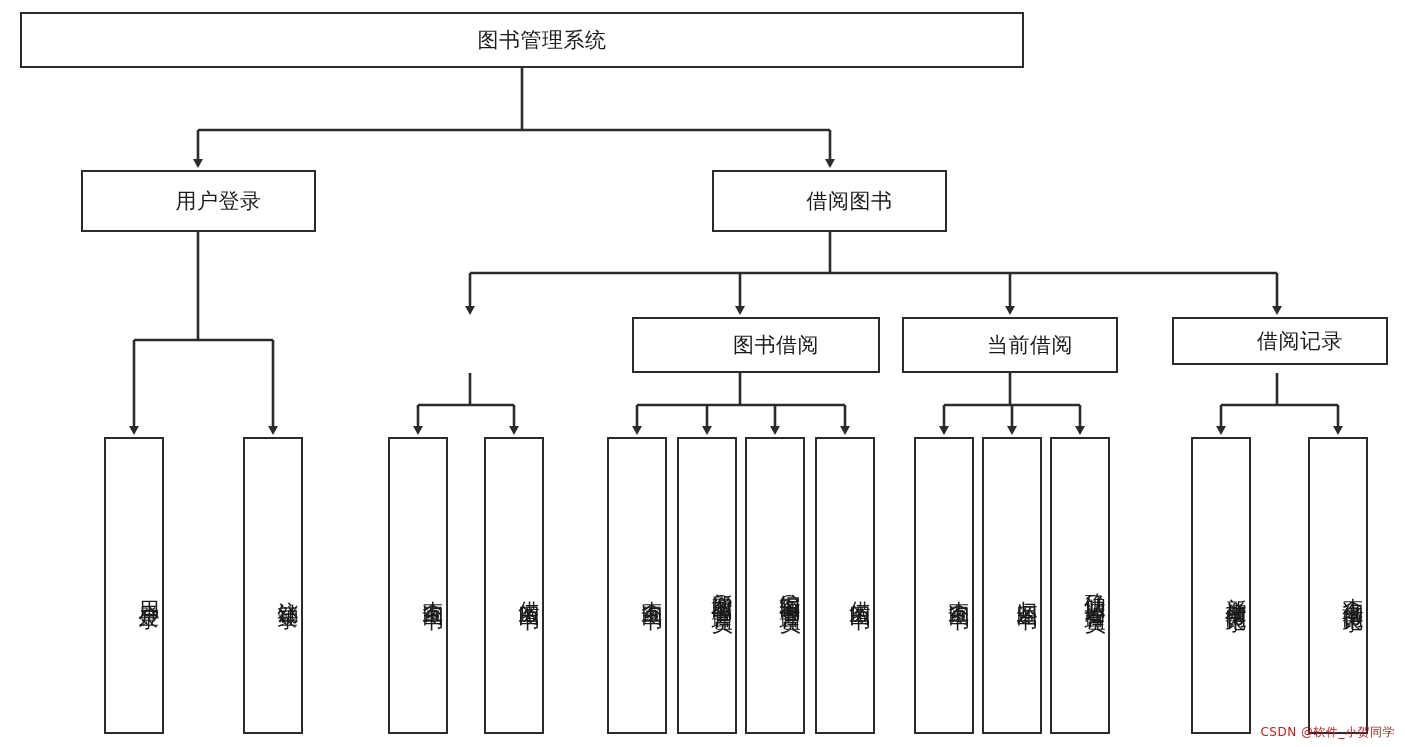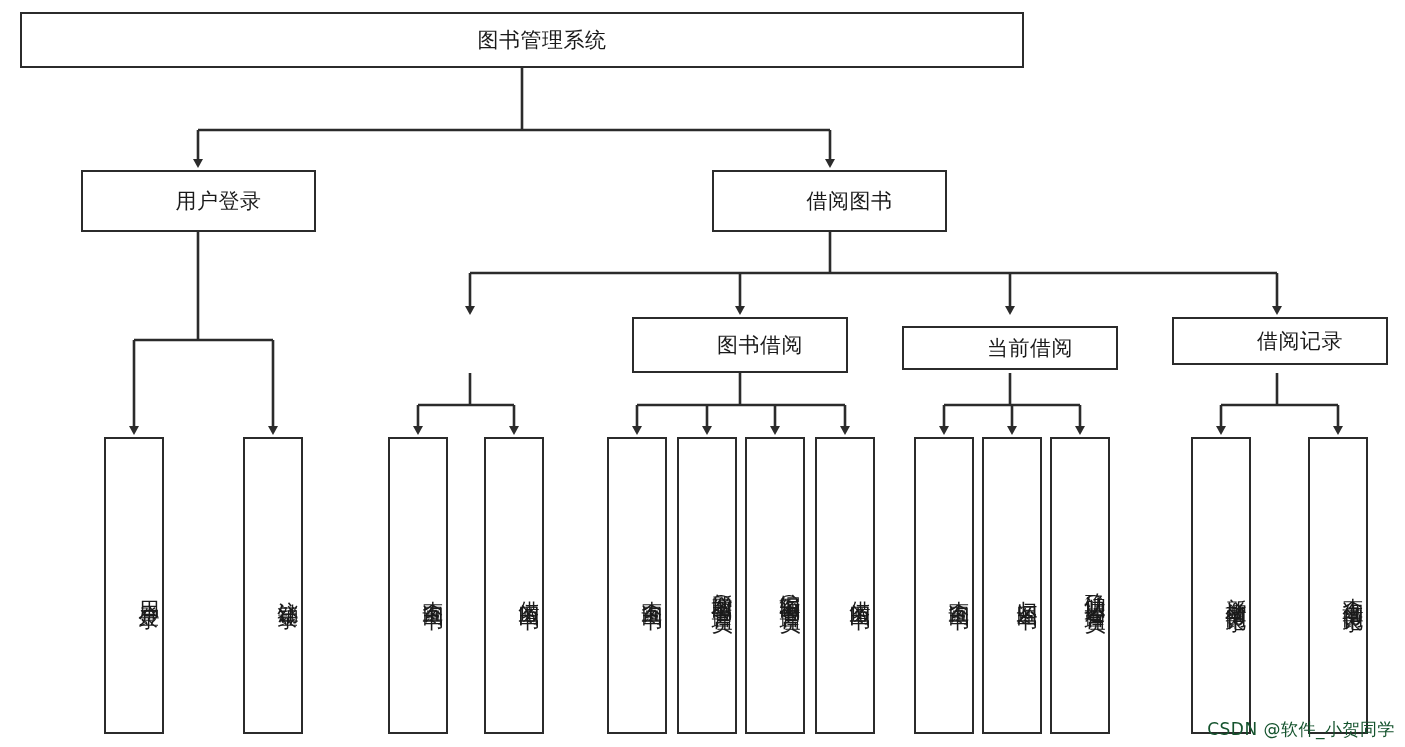--- a/index.html
+++ b/index.html
@@ -61,22 +61,22 @@
     stroke-width: 2.6;
     fill: none;
   }
   .arrowhead {
     fill: #2b2b2b;
   }
   #watermark {
     position: absolute;
     right: 10px;
     bottom: 6px;
-    font-size: 17px;
-    color: #14532d;
+    font-size: 12px;
+    color: #b91c1c;
     letter-spacing: 0.5px;
     white-space: nowrap;
     margin-top: 38px;
   }
 </style>
 </head>
 <body>
 
 <div id="canvas">
 
@@ -135,24 +135,24 @@
     <span>图书管理系统</span>
   </div>
 
   <div class="node horiz" style="left:81px; top:170px; width:235px; height:62px;">
     <span>用户登录</span>
   </div>
   <div class="node horiz" style="left:712px; top:170px; width:235px; height:62px;">
     <span>借阅图书</span>
   </div>
 
-  <div class="node horiz" style="left:632px; top:317px; width:216px; height:56px;">
+  <div class="node horiz" style="left:632px; top:317px; width:248px; height:56px;">
     <span>图书借阅</span>
   </div>
-  <div class="node horiz" style="left:902px; top:326px; width:216px; height:44px;">
+  <div class="node horiz" style="left:902px; top:317px; width:216px; height:56px;">
     <span>当前借阅</span>
   </div>
   <div class="node horiz" style="left:1172px; top:317px; width:216px; height:48px;">
     <span>借阅记录</span>
   </div>
 
   <div class="node vert" style="left:104px; top:437px; width:60px; height:297px;">
     <span>用户登录</span>
   </div>
   <div class="node vert" style="left:243px; top:437px; width:60px; height:297px;">

